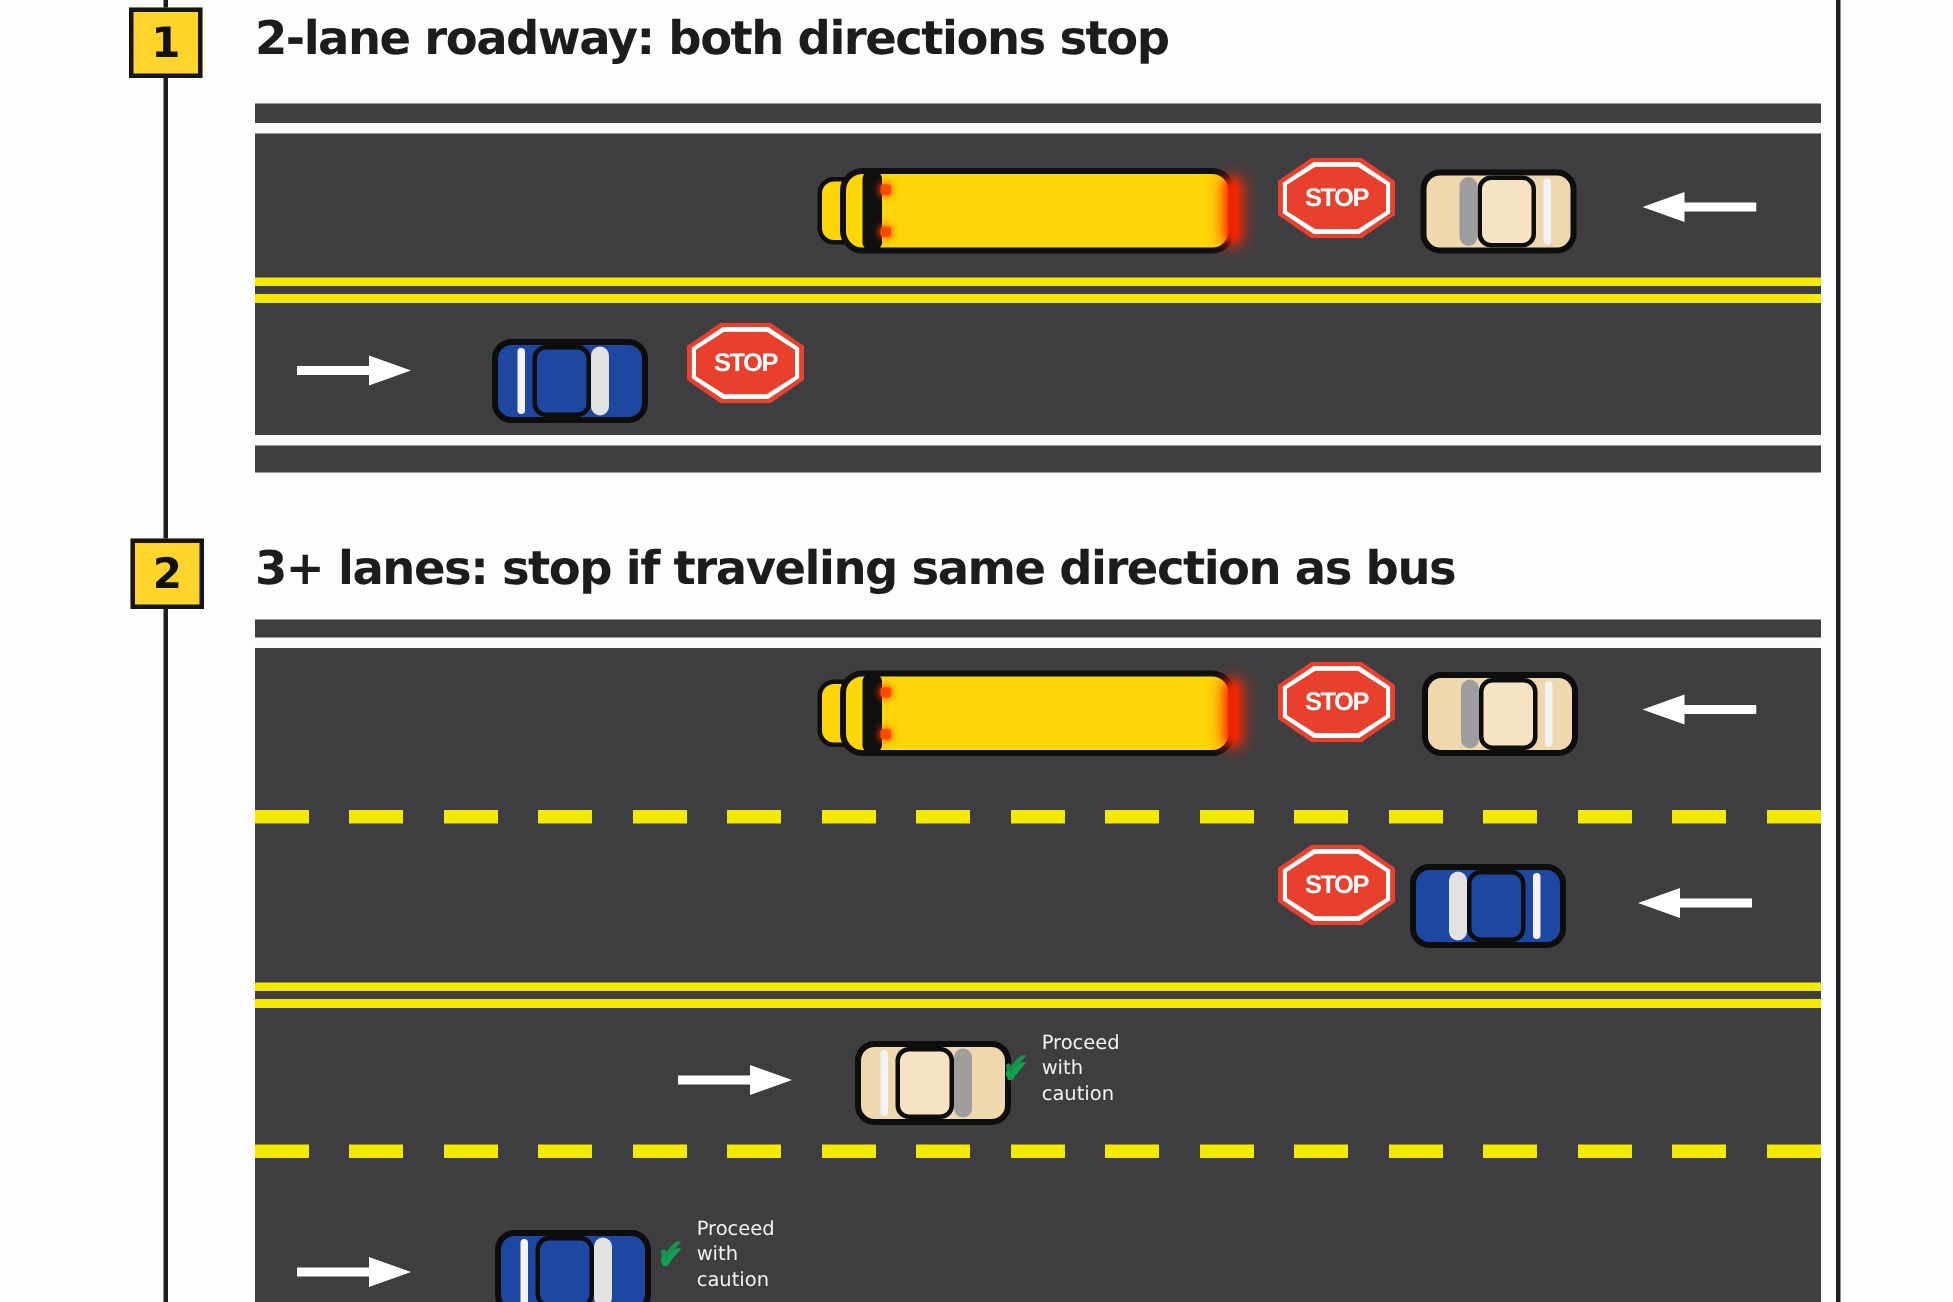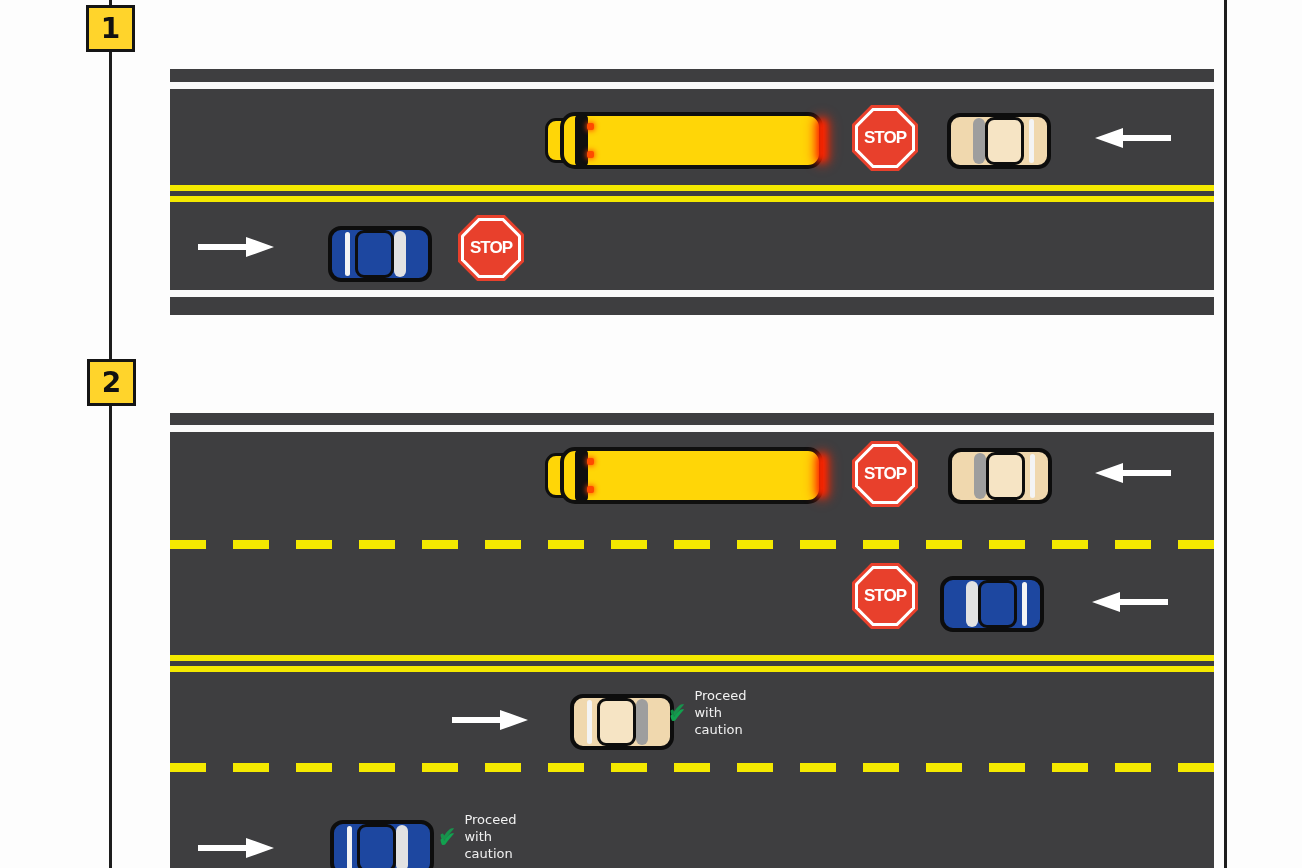--- a/index.html
+++ b/index.html
@@ -48,21 +48,21 @@
   .car-rearwin{position:absolute;left:13px;top:2px;bottom:2px;width:5px;background:#f4f4f4;border-radius:3px;}
   .car-cabin{position:absolute;left:23px;top:0;bottom:0;width:33px;border:3px solid #0d0d0d;border-radius:9px;}
   .car.blue .car-cabin{background:#1d47a0;}
   .car.tan .car-cabin{background:#f6e4c4;}
   .car-windshield{position:absolute;left:62px;top:1px;bottom:1px;width:12px;border-radius:6px;}
   .car.blue .car-windshield{background:#e2e2e2;}
   .car.tan .car-windshield{background:#9e9e9e;}
   .car.face-left{transform:scaleX(-1);}
 
   
-  .stop-sign{position:absolute;width:66px;height:66px;}
+  .stop-sign{position:absolute;width:66px;height:54px;padding-left:12px;}
   .oct{position:absolute;clip-path:polygon(29% 0,71% 0,100% 29%,100% 71%,71% 100%,29% 100%,0 71%,0 29%);}
   .oct.o1{inset:0;background:#e8402c;}
   .oct.o2{inset:3px;background:#ffffff;}
   .oct.o3{inset:6px;background:#e8402c;}
   .stop-text{
     position:absolute;inset:0;display:flex;align-items:center;justify-content:center;
     color:#fff;font-weight:700;font-size:17px;letter-spacing:-1px;
     font-family:"Liberation Sans",sans-serif;
   }
 
@@ -83,20 +83,21 @@
 </head>
 <body>
 
 <div class="canvas">
   <div class="vline left"></div>
   <div class="vline right"></div>
 
   <div class="badge" style="left:86px;top:5px;">
     <span>1</span>
   </div>
+  <div class="title" style="left:170px;top:8px;">2-lane roadway: both directions stop</div>
 
   <div class="road" style="top:69px;height:246px;">
     <div class="edge" style="top:13px;"></div>
     <div class="edge" style="top:221px;"></div>
     <div class="dyellow" style="top:116px;"></div>
 
     <div class="bus" style="left:375px;top:43px;">
       <div class="bus-nose"></div>
       <div class="bus-body"></div>
       <div class="bus-windshield"></div>
@@ -135,20 +136,21 @@
       <div class="oct o1"></div>
       <div class="oct o2"></div>
       <div class="oct o3"></div>
       <div class="stop-text">STOP</div>
     </div>
   </div>
 
   <div class="badge" style="left:87px;top:359px;">
     <span>2</span>
   </div>
+  <div class="title" style="left:170px;top:361px;">3+ lanes: stop if traveling same direction as bus</div>
 
   <div class="road" style="top:413px;height:455px;">
     <div class="edge" style="top:12px;"></div>
     <div class="dashyellow" style="top:127px;"></div>
     <div class="dyellow" style="top:242px;"></div>
     <div class="dashyellow" style="top:350px;"></div>
 
     <div class="bus" style="left:375px;top:34px;">
       <div class="bus-nose"></div>
       <div class="bus-body"></div>

